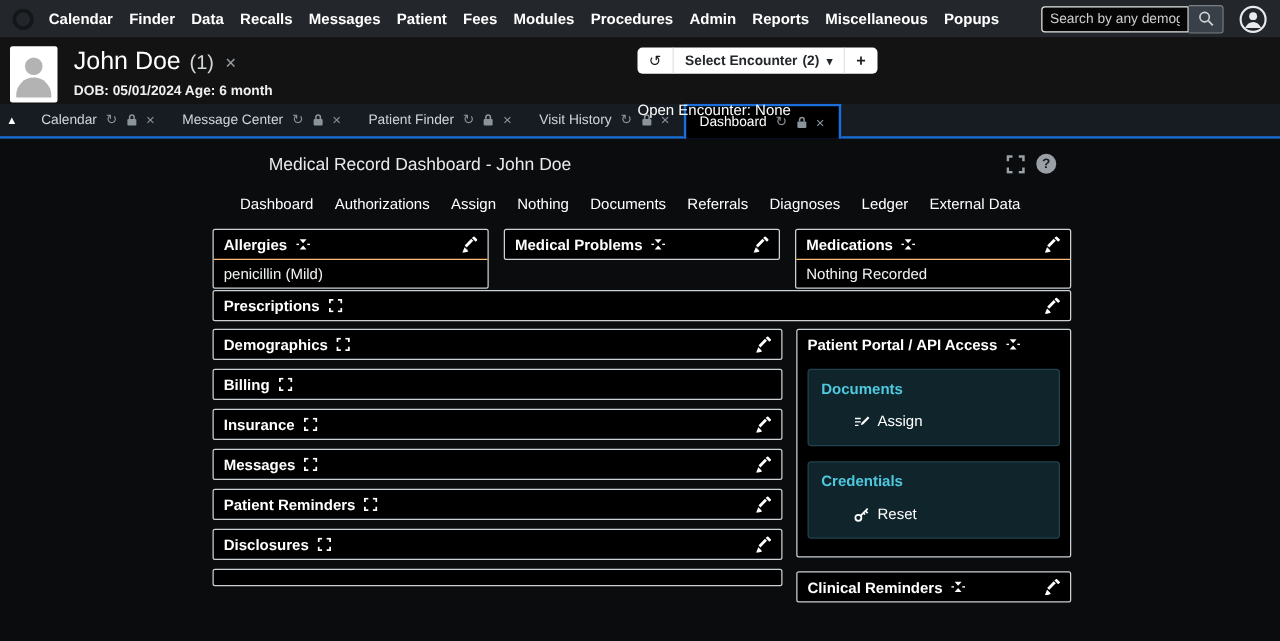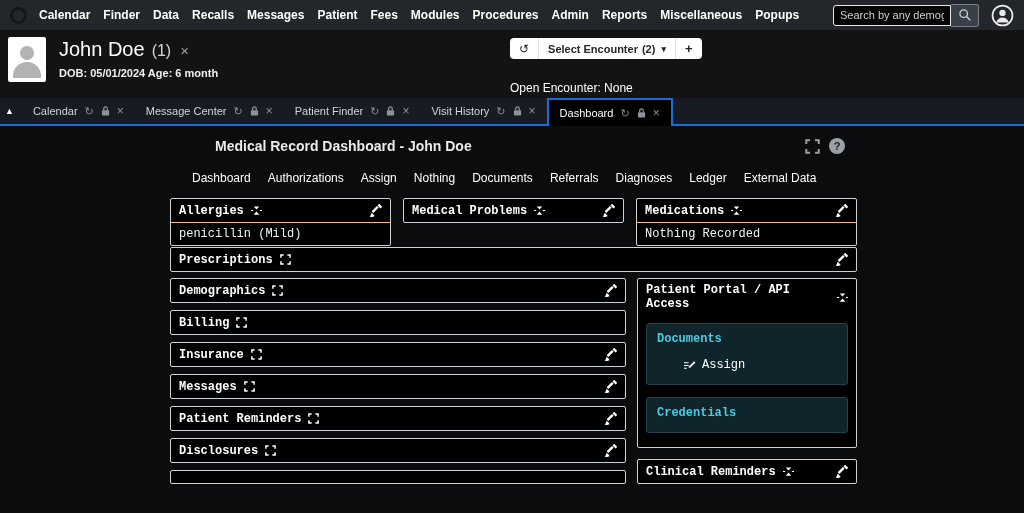--- a/index.html
+++ b/index.html
@@ -16,21 +16,21 @@
   .logo { width:17px; height:17px; border-radius:50%; border:3px solid #14171a; margin-right:12px; flex:none; cursor:pointer; }
   .menu { display:flex; gap:13px; font-size:12px; font-weight:bold; color:#fff; white-space:nowrap; }
   .menu-item { cursor:pointer; }
   .topnav-right { margin-left:auto; display:flex; align-items:center; gap:12px; }
   .search-group { display:flex; align-items:center; }
   .search-input { width:118px; height:21px; background:#060606; border:1px solid #e8e8e8; border-radius:3px 0 0 3px; color:#ddd; font-size:11px; padding:0 6px; font-family:"Liberation Sans",sans-serif; }
   .search-input::placeholder { color:#cfcfcf; }
   .search-btn { width:28px; height:23px; background:#3a4047; border:1px solid #79828a; border-left:none; border-radius:0 3px 3px 0; display:flex; align-items:center; justify-content:center; cursor:pointer; }
   .user-avatar { display:flex; cursor:pointer; }
   
-  .patient-header { height:68px; background:#131313; position:relative; display:flex; padding:7px 0 0 8px; }
+  .patient-header { height:53px; background:#131313; position:relative; display:flex; padding:7px 0 0 8px; }
   .avatar-box { width:38px; height:45px; background:#fff; border:2px solid #fff; border-radius:2px; overflow:hidden; flex:none; cursor:pointer; }
   .ph-head { width:14px; height:14px; border-radius:50%; background:#b3b3b3; margin:7px auto 0; }
   .ph-body { width:28px; height:16px; border-radius:14px 14px 0 0; background:#b3b3b3; margin:2px auto 0; }
   .patient-info { margin-left:13px; padding-top:1px; }
   .patient-name-row { display:flex; align-items:baseline; }
   .pname { font-size:20px; color:#fff; }
   .pcount { font-size:16px; color:#d4d7da; margin-left:7px; }
   .pclose { font-size:15px; color:#9aa0a6; margin-left:9px; cursor:pointer; }
   .pdob { font-size:11px; font-weight:bold; color:#f0f0f0; margin-top:6px; }
   .encounter-area { position:absolute; left:510px; top:8px; }
@@ -46,28 +46,28 @@
   .caret-up { color:#fff; font-size:9px; align-self:center; margin:0 8px 0 5px; cursor:pointer; }
   .tab { display:flex; align-items:center; gap:7px; padding:0 11px; font-size:11px; color:#ced6dc; cursor:pointer; }
   .tab .tlabel { white-space:nowrap; }
   .tab .ticon { color:#8b939b; font-size:11px; line-height:1; display:flex; align-items:center; }
   .tab .tclose { font-size:12px; }
   .tab.active { background:#000; border:2px solid #1a6ed8; border-bottom:none; margin-bottom:-2px; color:#fff; }
   
   .content { height:388px; background:#0a0c0d; }
   .container { width:687px; margin-left:170px; }
   .content-header { display:flex; align-items:center; padding-top:12px; }
-  .page-title { font-size:14px; font-weight:bold; color:#e9ecef; margin-left:45px; }
+  .page-title { font-size:14px; font-weight:normal; color:#e9ecef; margin-left:45px; }
   .hdr-icons { margin-left:auto; display:flex; align-items:center; gap:9px; margin-right:12px; }
   .expand-btn { display:flex; cursor:pointer; }
   .help-btn { width:16px; height:16px; border-radius:50%; background:#9aa0a6; color:#1c1e21; font-size:11px; font-weight:bold; display:flex; align-items:center; justify-content:center; cursor:pointer; }
   .subnav { display:flex; gap:17px; margin:17px 0 0 22px; font-size:12px; color:#fff; }
   .subnav a { color:#fff; text-decoration:none; cursor:pointer; white-space:nowrap; }
   
-  .card { background:#000; border:1px solid #ccd1d6; border-radius:2px;font-family:Liberation Mono, monospace; }
+  .card { background:#000; border:1px solid #ccd1d6; border-radius:2px; }
   .card-header { display:flex; align-items:center; padding:4px 8px; font-size:12px; font-weight:bold; color:#fff; min-height:23px; }
   .hicon { margin-left:7px; display:flex; align-items:center; }
   .edit { margin-left:auto; display:flex; cursor:pointer; }
   .card-row { padding:4px 8px; font-size:12px; color:#f1f3f5; border-top:1px solid #fdba74; min-height:22px; }
   .row1 { display:flex; gap:12px; margin-top:13px; align-items:flex-start; }
   .row1 .card { width:221px; }
   .full-card { margin-top:1px; }
   .two-col { display:flex; gap:11px; margin-top:6px; }
   .left-col { width:456px; display:flex; flex-direction:column; gap:7px; }
   .right-col { width:220px; display:flex; flex-direction:column; gap:11px; }
@@ -453,20 +453,27 @@
               <div class="subcard-action">
                 <svg width="13" height="11" viewBox="0 0 14 12">
                     <path d="M1 3h5M1 6h5M1 9h3" stroke="#fff" stroke-width="1.2" fill="none"></path>
                     <path d="M12.2 1.3l1.4 1.4-5.6 5.6-1.9.5.5-1.9z" fill="#fff"></path>
                   </svg>
                 <span>Assign</span>
               </div>
             </div>
             <div class="subcard">
               <div class="subcard-title">Credentials</div>
+              <div class="subcard-action">
+                <svg width="13" height="13" viewBox="0 0 14 14">
+                    <circle cx="4" cy="10" r="2.6" fill="none" stroke="#fff" stroke-width="1.5"></circle>
+                    <path d="M6 8l6-6M10 4l2 2M8.3 5.7l1.4 1.4" stroke="#fff" stroke-width="1.5" fill="none"></path>
+                  </svg>
+                <span>Reset</span>
+              </div>
             </div>
           </div>
         </div>
 
         <div class="card">
           <div class="card-header">
             <span>Clinical Reminders</span>
             <span class="hicon">
                 <svg width="11" height="11" viewBox="0 0 12 12" fill="#fff">
                   <polygon points="6,5 3,1.5 9,1.5"></polygon>

